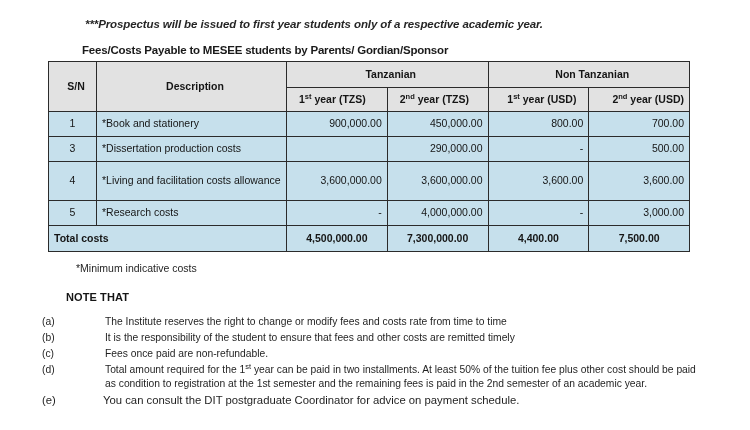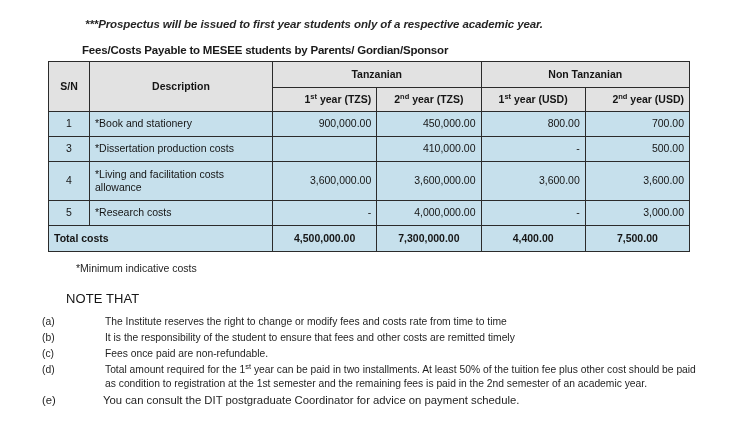--- a/index.html
+++ b/index.html
@@ -55,20 +55,21 @@
     padding: 0 5px;
     vertical-align: middle;
     line-height: 1.25;
   }
   .fees-table thead th {
     background: #e2e2e2;
     font-weight: bold;
     text-align: center;
     color: #151515;
     font-size: 10.5px;
+    padding-left: 12px;
   }
   .fees-table tbody td {
     background: #c6e0ec;
     color: #151515;
   }
   .col-sn    { width: 30px;  text-align: center; }
   .col-desc  { width: 172px; text-align: left; }
   .col-num   { width: 108px; text-align: right; }
   .col-num-w { width: 112px; text-align: right; }
 
@@ -104,22 +105,22 @@
     top: 262px;
     font-size: 10.5px;
     color: #1f1f1f;
     white-space: nowrap;
   }
 
   .note-that {
     position: absolute;
     left: 66px;
     top: 291px;
-    font-size: 13px;
-    font-weight: normal;
+    font-size: 11px;
+    font-weight: bold;
     letter-spacing: 0.1px;
     color: #151515;
     text-align: center;
   }
 
   .notes-list {
     position: absolute;
     left: 42px;
     top: 315px;
     width: 660px;
@@ -158,40 +159,40 @@
 
 <table class="fees-table">
   <thead>
     <tr class="r-h1">
       <th class="th-sn" rowspan="2">S/N</th>
       <th class="th-desc" rowspan="2">Description</th>
       <th colspan="2">Tanzanian</th>
       <th colspan="2">Non Tanzanian</th>
     </tr>
     <tr class="r-h2">
-      <th class="col-num" style="text-align:right;"><span>1</span><sup>st</sup><span> year (TZS)</span></th>
-      <th class="col-num" style="text-align:center;"><span>2</span><sup>nd</sup><span> year (TZS)</span></th>
+      <th class="col-num" style="text-align:left;"><span>1</span><sup>st</sup><span> year (TZS)</span></th>
+      <th class="col-num" style="text-align:left;"><span>2</span><sup>nd</sup><span> year (TZS)</span></th>
       <th class="col-num" style="text-align:center;"><span>1</span><sup>st</sup><span> year (USD)</span></th>
       <th class="col-num-w" style="text-align:right;"><span>2</span><sup>nd</sup><span> year (USD)</span></th>
     </tr>
   </thead>
   <tbody>
     <tr class="data-row">
       <td class="col-sn row-sn">1</td>
       <td class="col-desc row-desc">*Book and stationery</td>
       <td class="col-num row-num">900,000.00</td>
       <td class="col-num row-num">450,000.00</td>
       <td class="col-num row-num">800.00</td>
       <td class="col-num-w row-num">700.00</td>
     </tr>
     <tr class="data-row">
       <td class="col-sn row-sn">3</td>
       <td class="col-desc row-desc">*Dissertation production costs</td>
       <td class="col-num row-num"></td>
-      <td class="col-num row-num">410,000.00</td>
+      <td class="col-num row-num">290,000.00</td>
       <td class="col-num row-num">-</td>
       <td class="col-num-w row-num">500.00</td>
     </tr>
     <tr class="tall-row">
       <td class="col-sn row-sn">4</td>
       <td class="col-desc row-desc">*Living and facilitation costs allowance</td>
       <td class="col-num row-num">3,600,000.00</td>
       <td class="col-num row-num">3,600,000.00</td>
       <td class="col-num row-num">3,600.00</td>
       <td class="col-num-w row-num">3,600.00</td>

